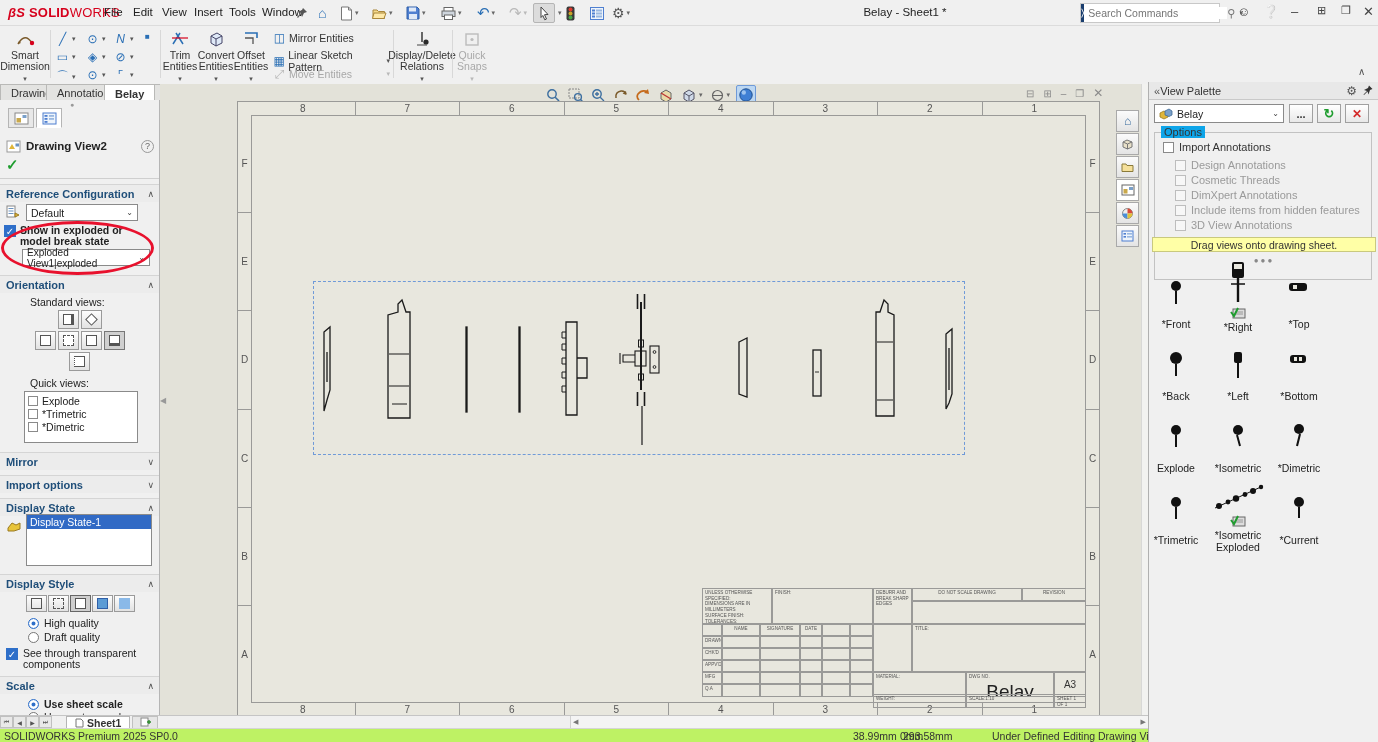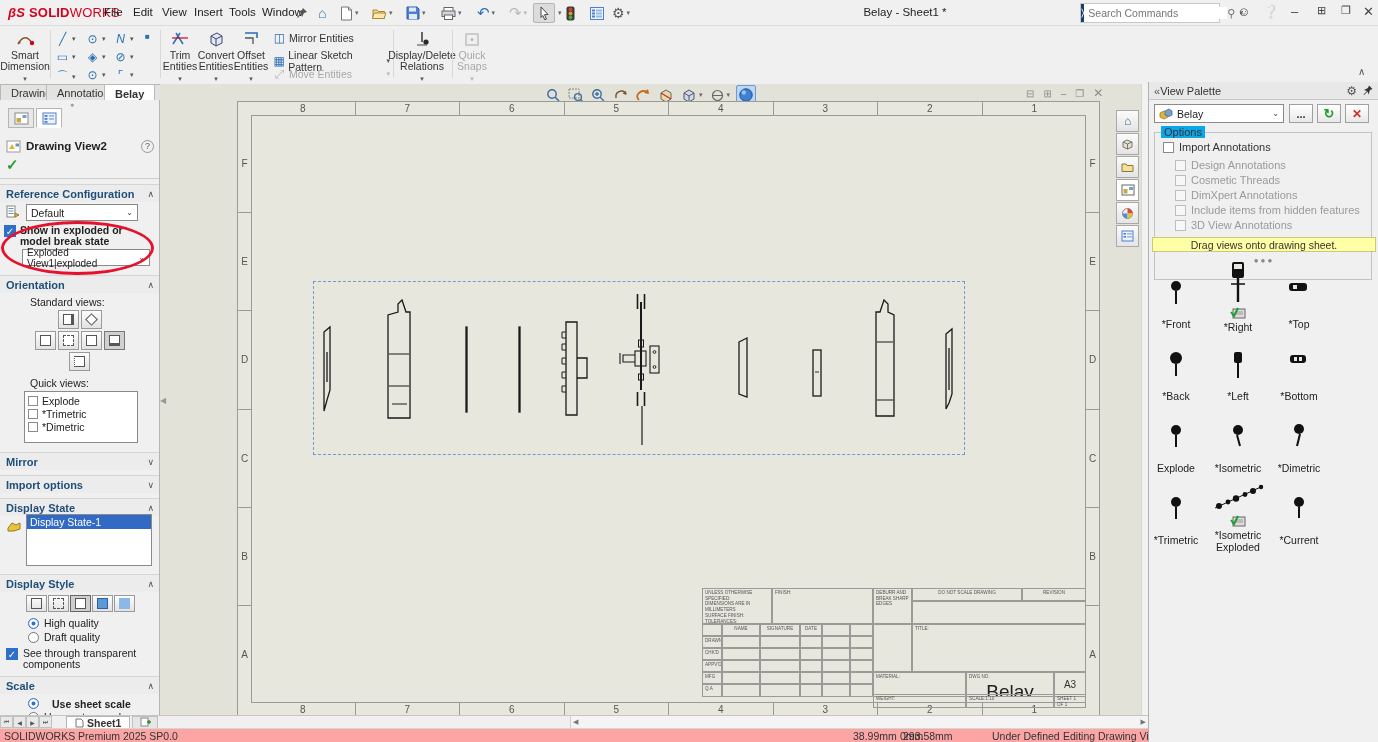--- a/index.html
+++ b/index.html
@@ -86,21 +86,21 @@
   #dwgname { font-family:"Liberation Sans",sans-serif; font-size:19px; color:#222; text-align:center; }
 
   
   #sheetbar { position:absolute; left:0; top:715px; width:1148px; height:13px; background:#f0f0f0; border-top:1px solid #c5c5c5; display:flex; align-items:center;}
   .navb { width:13px; height:12px; border:1px solid #c0c0c0; background:#e9e9e9; font-size:6px; color:#555; display:flex; align-items:center; justify-content:center;}
   #sheettab { height:13px; background:#fff; border:1px solid #b5b5b5; border-bottom:none; display:flex; align-items:center; padding:0 8px; font-weight:bold; font-size:10.5px; margin-left:14px;}
   #addsheet { height:13px; width:26px; background:#e6e6e6; border:1px solid #c0c0c0; display:flex; align-items:center; justify-content:center; font-size:9px; margin-left:2px;}
   #hscroll { position:absolute; left:570px; top:716px; width:578px; height:12px; background:#f4f4f4; border-left:1px solid #d0d0d0; display:flex; align-items:center; justify-content:space-between; color:#777; font-size:7px; padding:0 2px;}
 
   
-  #statusbar { position:absolute; left:0; top:728px; width:1378px; height:14px; background:#fca5a5; border-top:1px solid #d5d5d5; font-size:10.5px; color:#333;text-align:center;}
+  #statusbar { position:absolute; left:0; top:728px; width:1378px; height:14px; background:#bef264; border-top:1px solid #d5d5d5; font-size:10.5px; color:#333;text-align:center;}
   .sb { position:absolute; top:1px; white-space:nowrap; }
 
   
   #taskpane { position:absolute; left:1148px; top:82px; width:230px; height:660px; background:#f0f0f0; border-left:1px solid #b0b0b0; }
   #tphdr { height:18px; background:#e8e8e8; border-bottom:1px solid #c9c9c9; display:flex; align-items:center; padding:0 5px; }
   #tphdr .t { flex:1; text-align:left; font-weight:normal; }
   #tpfile { position:absolute; left:5px; top:22px; width:130px; height:19px; }
   .sqbtn { position:absolute; top:22px; width:24px; height:19px; background:linear-gradient(#fff,#e8e8e8); border:1px solid #a0a0a0; display:flex; align-items:center; justify-content:center; font-weight:bold;}
   #optgroup { position:absolute; left:5px; top:50px; width:218px; height:148px; border:1px solid #c2c2c2; }
   #optgroup .legend { position:absolute; left:6px; top:-7px; background:#0ea5e9; padding:0 3px; color:#333;}
@@ -760,21 +760,21 @@
       </div>
     <div style="position:absolute;left:6px;top:548px;display:flex;align-items:flex-start;gap:5px;">
         <span class="chk on">✓</span>
         <span class="small" style="width:130px;line-height:11px;">See through transparent components</span>
       </div>
 
     <div class="secthdr" style="top:576px;">
         <span>Scale</span>
         <span class="tg">∧</span>
       </div>
-    <div style="position:absolute;left:28px;top:598px;display:flex;gap:13px;">
+    <div style="position:absolute;left:28px;top:598px;display:flex;align-items:center;gap:5px;">
         <span class="radio on"></span>
         <span class="small" style="font-weight:bold;">Use sheet scale</span>
       </div>
     <div style="position:absolute;left:28px;top:611px;display:flex;align-items:center;gap:5px;">
         <span class="radio"></span>
         <span class="small">Use custom scale</span>
       </div>
   </div>
 
   <div id="sheetbar">

